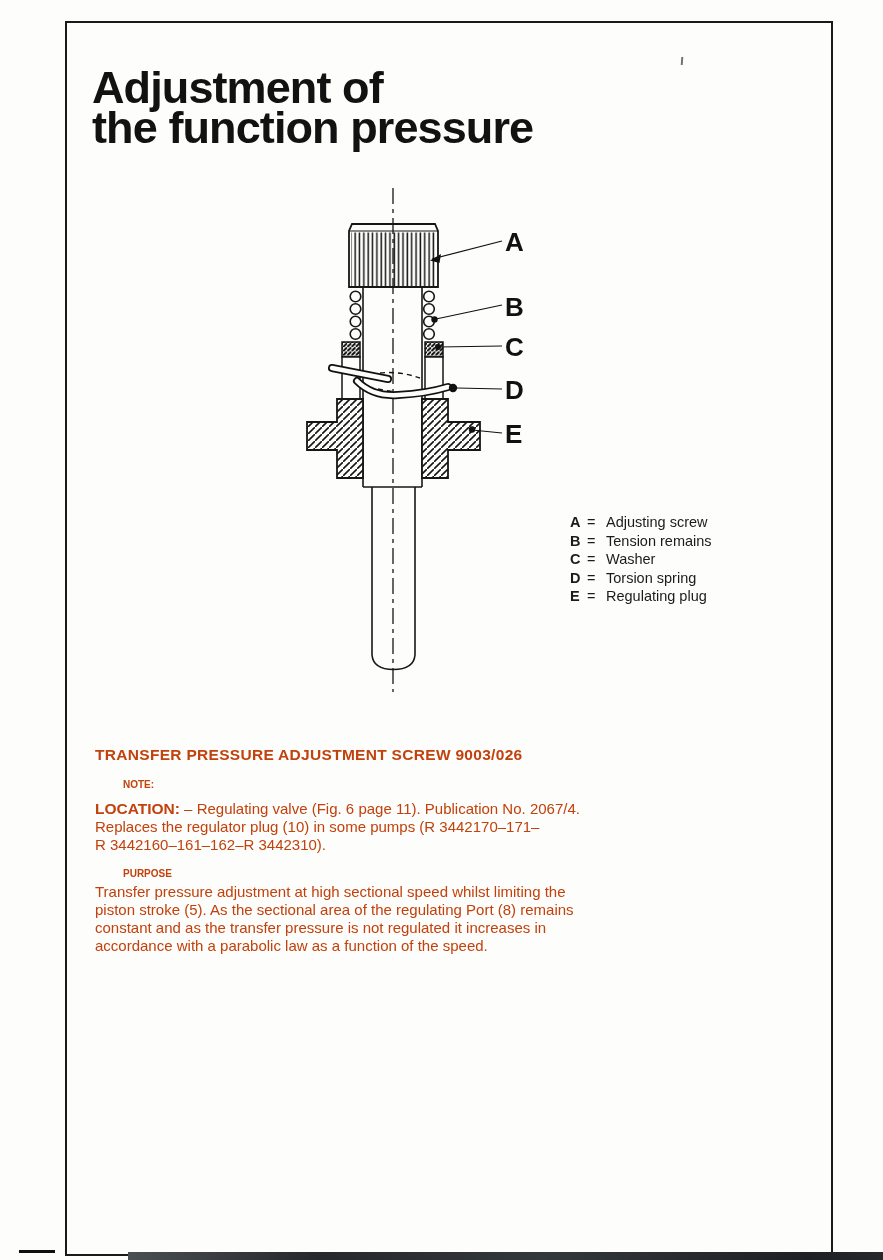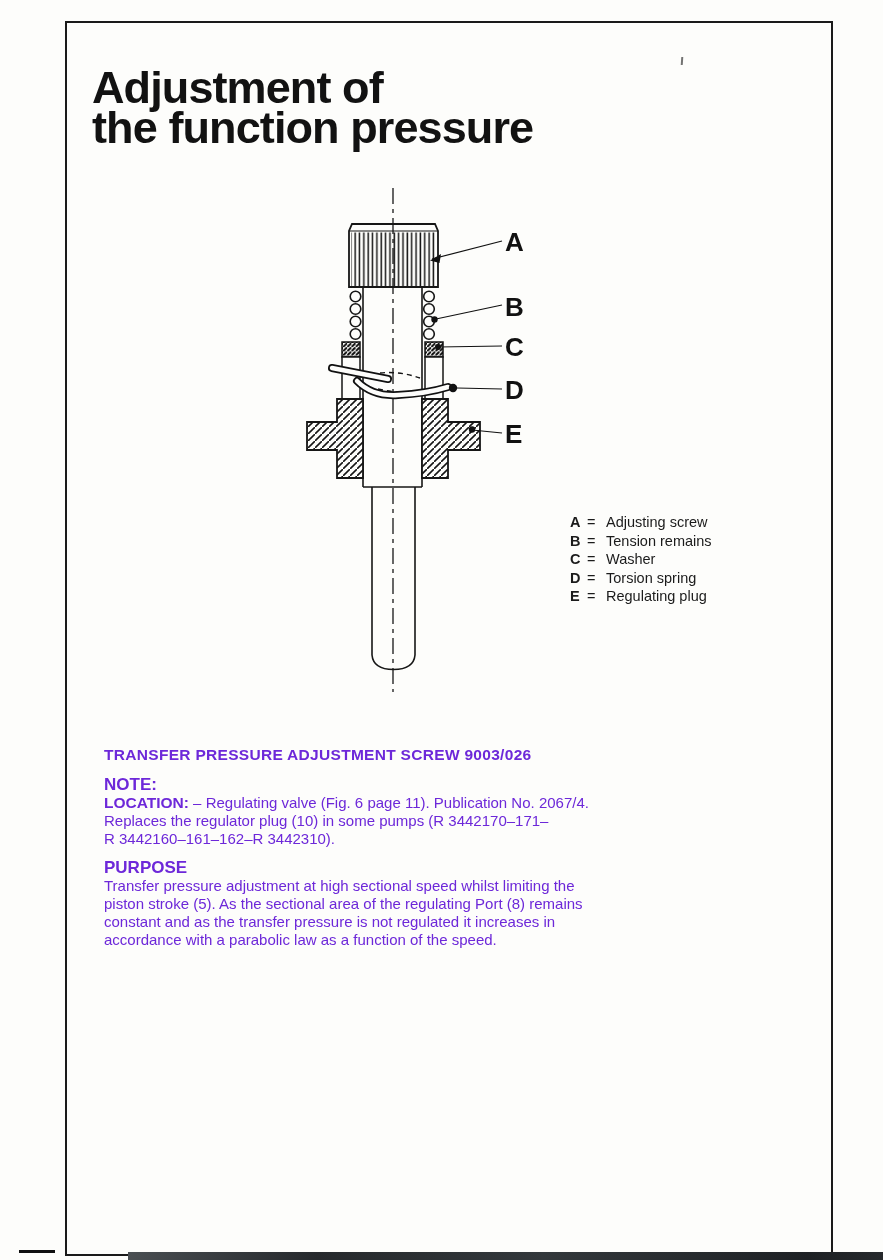--- a/index.html
+++ b/index.html
@@ -19,27 +19,27 @@
   }
   .diagram-svg{position:absolute;left:280px;top:175px;}
   .legend{
     position:absolute;left:570px;top:513px;
     font-size:14.5px;line-height:18.6px;color:#1b1b1b;
   }
   .legend-row{display:flex;}
   .legend-key{font-weight:bold;width:17px;}
   .legend-eq{width:19px;}
   .textblock{
-    position:absolute;left:104px;top:745px;width:575px;
-    font-size:15px;line-height:18.2px;color:#6d28d9;
+    position:absolute;left:95px;top:745px;width:575px;
+    font-size:15px;line-height:18.2px;color:#c2410c;
   }
   .tb-heading{font-size:15.5px;font-weight:bold;letter-spacing:0.3px;line-height:19px;}
-  .tb-label{font-size:17px;font-weight:bold;line-height:19px;margin-top:11px;}
+  .tb-label{font-size:10px;font-weight:bold;line-height:19px;margin-top:11px;margin-left:28px;}
   .para{margin:0;}
-  .para-loc{}
+  .para-loc{margin-top:6px;}
   .para-purpose-label{margin-top:9px;}
   b.inline-label{font-size:15.5px;font-weight:bold;}
   .scan-bottom-bar{
     position:absolute;left:128px;top:1252px;width:755px;height:8px;
     background:linear-gradient(90deg,#4a4f52,#26292c 25%,#33383b 55%,#1e2124 90%,#26292c);
   }
   .reg-dash{position:absolute;left:19px;top:1250px;width:36px;height:3px;background:#101010;}
   .stray-tick{position:absolute;left:681px;top:57px;width:2px;height:8px;background:#444;opacity:.75;transform:rotate(4deg);}
 </style>
 </head>

